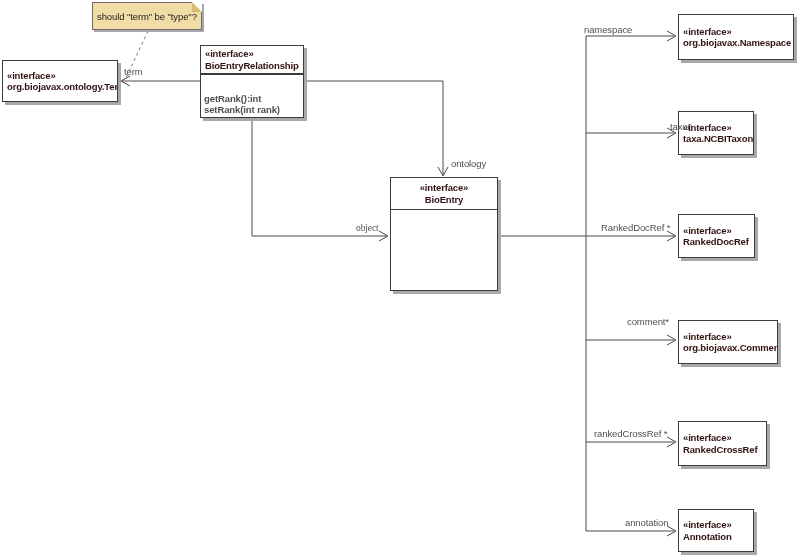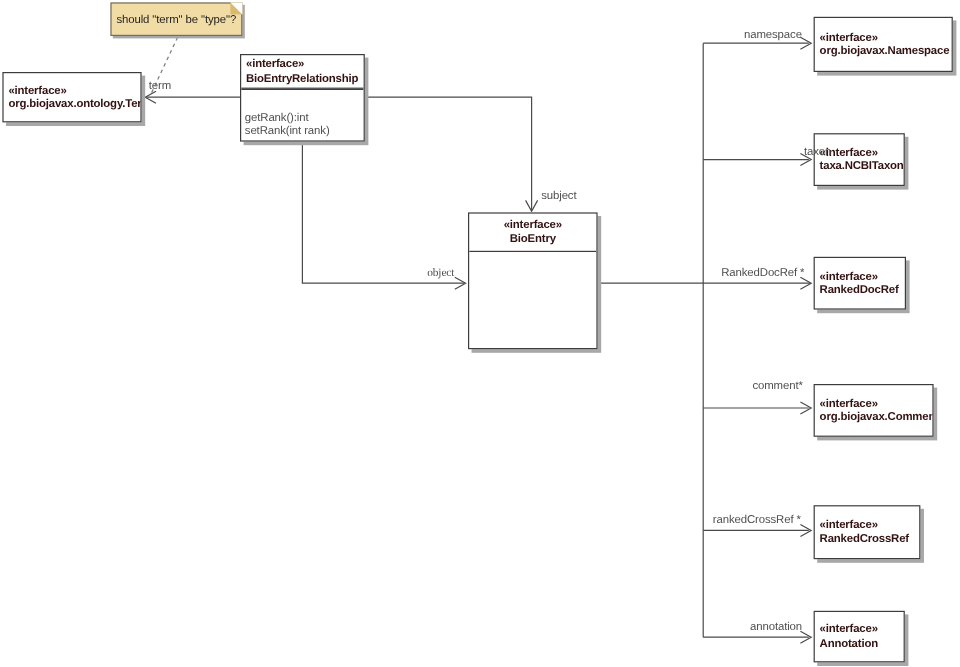--- a/index.html
+++ b/index.html
@@ -20,21 +20,21 @@
   }
   .title {
     display:flex; flex-direction:column; justify-content:center;
     padding:2px 4px; font-weight:bold; color:var(--title-text,#331111);
     line-height:11.5px; letter-spacing:-0.15px; white-space:nowrap;
   }
   .title.center { text-align:center; }
   .attrs { border-top:1px solid var(--box-border,#3c3c3c); }
   .methods {
     border-top:1px solid var(--box-border,#3c3c3c); flex:1;
-    padding:19px 3px; color:var(--member-text,#4f4f4f); line-height:10.5px; white-space:nowrap;
+    padding:19px 3px; color:var(--member-text,#4f4f4f); line-height:10.5px; white-space:nowrap;font-weight:bold;
   }
   .elabel { position:absolute; color:var(--label-text,#4f4f4f); white-space:nowrap; }
 
   .note {
     position:absolute; left:92px; top:2px; width:110px; height:28px;
     background:var(--note-fill,#f2dca6);
     border:1px solid var(--note-border,#6e6e6e);
     box-shadow:2px 2px 0 var(--shadow,#a8a8a8);
     display:flex; align-items:center; padding:0 4px; color:#1e1e1e; white-space:nowrap;
   }
@@ -146,22 +146,22 @@
   </div>
 
   <div class="cls" style="left:678px;top:509px;width:76px;height:43px;">
     <div class="title" style="flex:1;">
       <div>«interface»</div>
       <div>Annotation</div>
     </div>
   </div>
 
   <div class="elabel" style="left:124px;top:66px;">term</div>
-  <div class="elabel" style="left:451px;top:158px;">subject</div>
+  <div class="elabel" style="left:451px;top:158px;">ontology</div>
   <div class="elabel" style="left:356px;top:223px;font-family:Liberation Serif, serif;">object</div>
-  <div class="elabel" style="left:620px;top:24px;">namespace</div>
+  <div class="elabel" style="left:584px;top:24px;">namespace</div>
   <div class="elabel" style="left:647px;top:121px;padding-left:23px;">taxon</div>
   <div class="elabel" style="left:601px;top:222px;">RankedDocRef *</div>
   <div class="elabel" style="left:627px;top:316px;">comment*</div>
   <div class="elabel" style="left:594px;top:428px;text-align:right;">rankedCrossRef *</div>
   <div class="elabel" style="left:625px;top:517px;">annotation</div>
 
 </div>
 
 </body></html>

